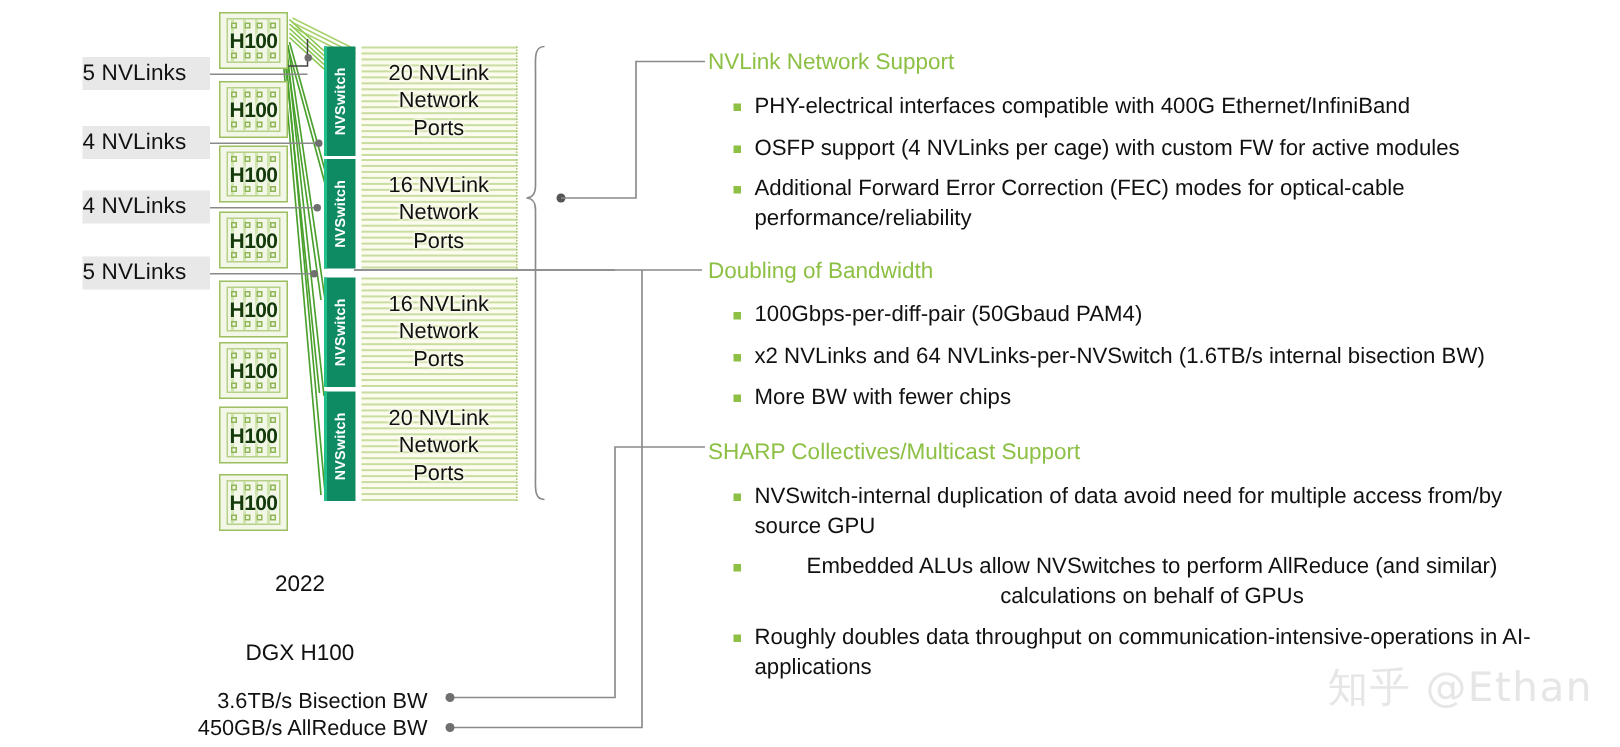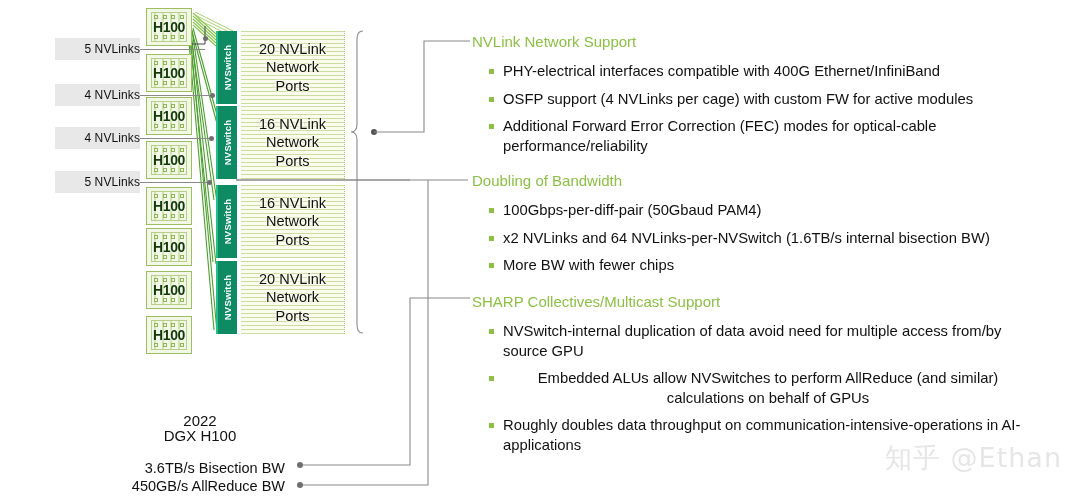--- a/index.html
+++ b/index.html
@@ -13,24 +13,24 @@
   }
   #root{position:relative;width:1080px;height:498px;}
 
   
   .diagram{position:absolute;left:0;top:0;width:430px;height:498px;}
 
   .nvlink-label{
     position:absolute;
     background:#e8e8e8;
     color:#111;
-    font-size:12px;
+    font-size:15px;
     height:22px;
     line-height:22px;
-    text-align:right;
+    text-align:left;
     letter-spacing:.1px;
   }
 
   .lead-line{position:absolute;background:#8a8a8a;height:1px;}
   .lead-dot{position:absolute;width:5px;height:5px;border-radius:50%;background:#6f6f6f;}
 
   
   .h100{
     position:absolute;
     width:46px;height:38px;
@@ -327,21 +327,21 @@
     <div class="ports" style="left:241px;top:106px;width:104px;height:73px;">
       <span class="ptxt">16 NVLink<br>Network<br>Ports</span>
     </div>
     <div class="ports" style="left:241px;top:185px;width:104px;height:73px;">
       <span class="ptxt">16 NVLink<br>Network<br>Ports</span>
     </div>
     <div class="ports" style="left:241px;top:261px;width:104px;height:73px;">
       <span class="ptxt">20 NVLink<br>Network<br>Ports</span>
     </div>
 
-    <div class="cap" style="left:160px;top:412px;width:80px;">2022</div>
+    <div class="cap" style="left:160px;top:381px;width:80px;">2022</div>
     <div class="cap" style="left:145px;top:427px;width:110px;">DGX H100</div>
     <div class="cap small" style="left:110px;top:460px;width:175px;text-align:right;">3.6TB/s Bisection BW</div>
     <div class="cap small" style="left:110px;top:478px;width:175px;text-align:right;">450GB/s AllReduce BW</div>
   </div>
 
   <svg width="1080" height="498" style="position:absolute;left:0;top:0;pointer-events:none;">
 
     <path d="M363 31 C356 31 357 39 357 46 L357 124 C357 131 353 132 351 132
              C353 132 357 133 357 140 L357 318 C357 325 356 333 363 333" stroke="#8a8a8a" stroke-width="1.1" fill="none"></path>
     <circle cx="374" cy="132" r="3" fill="#555"></circle>

